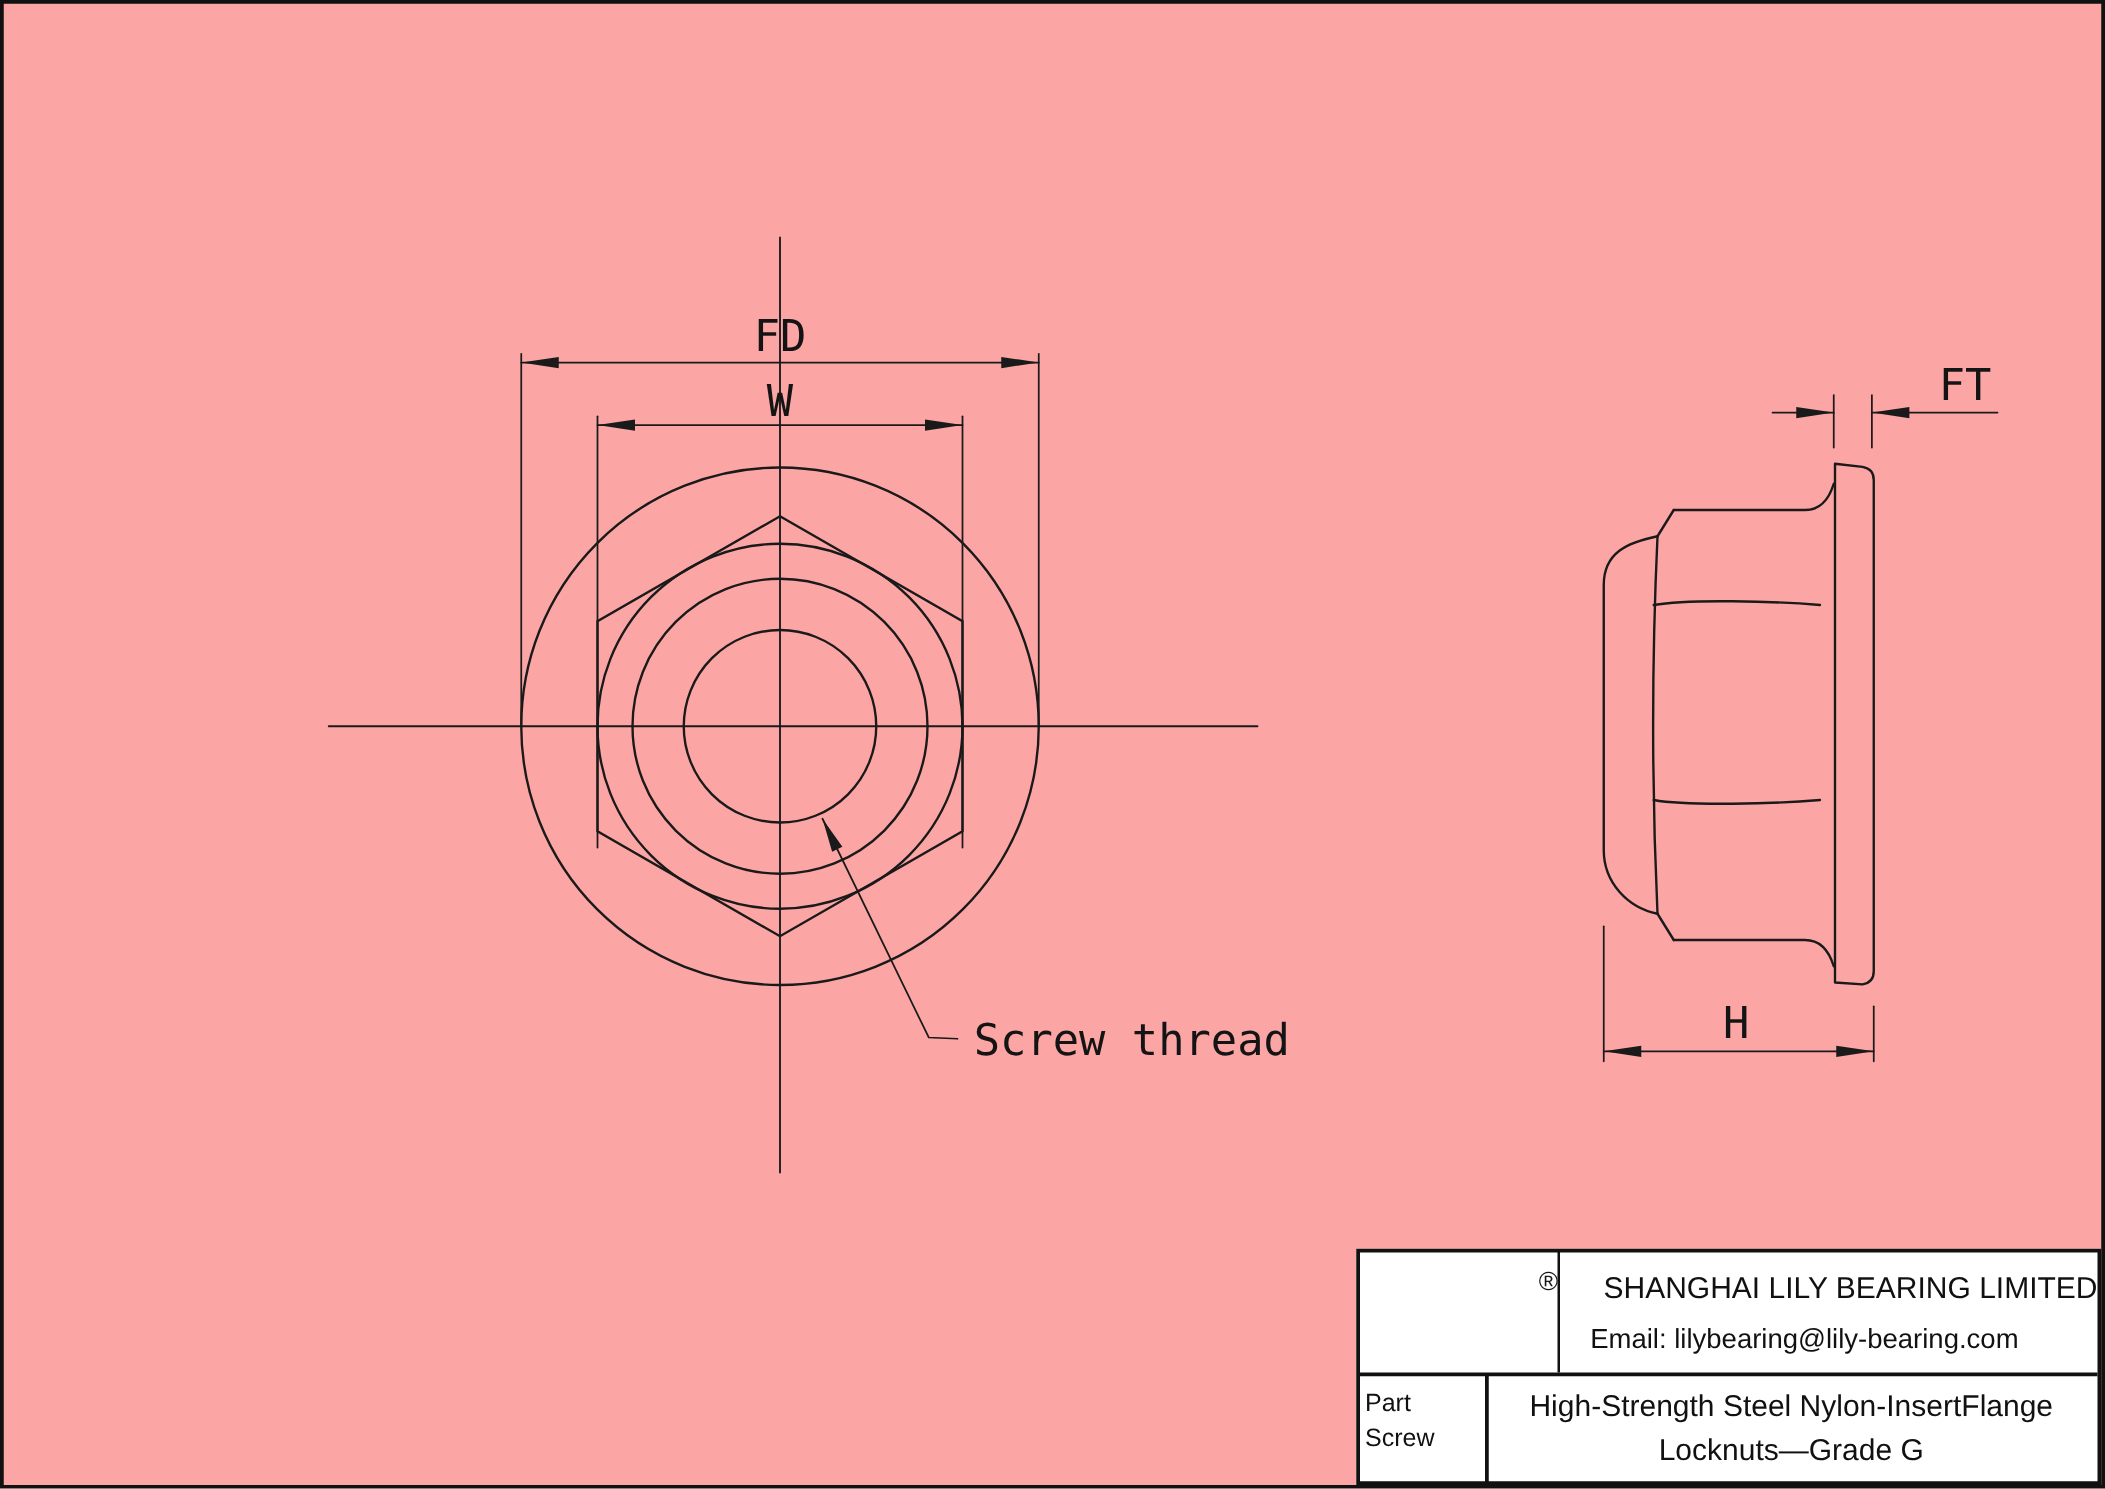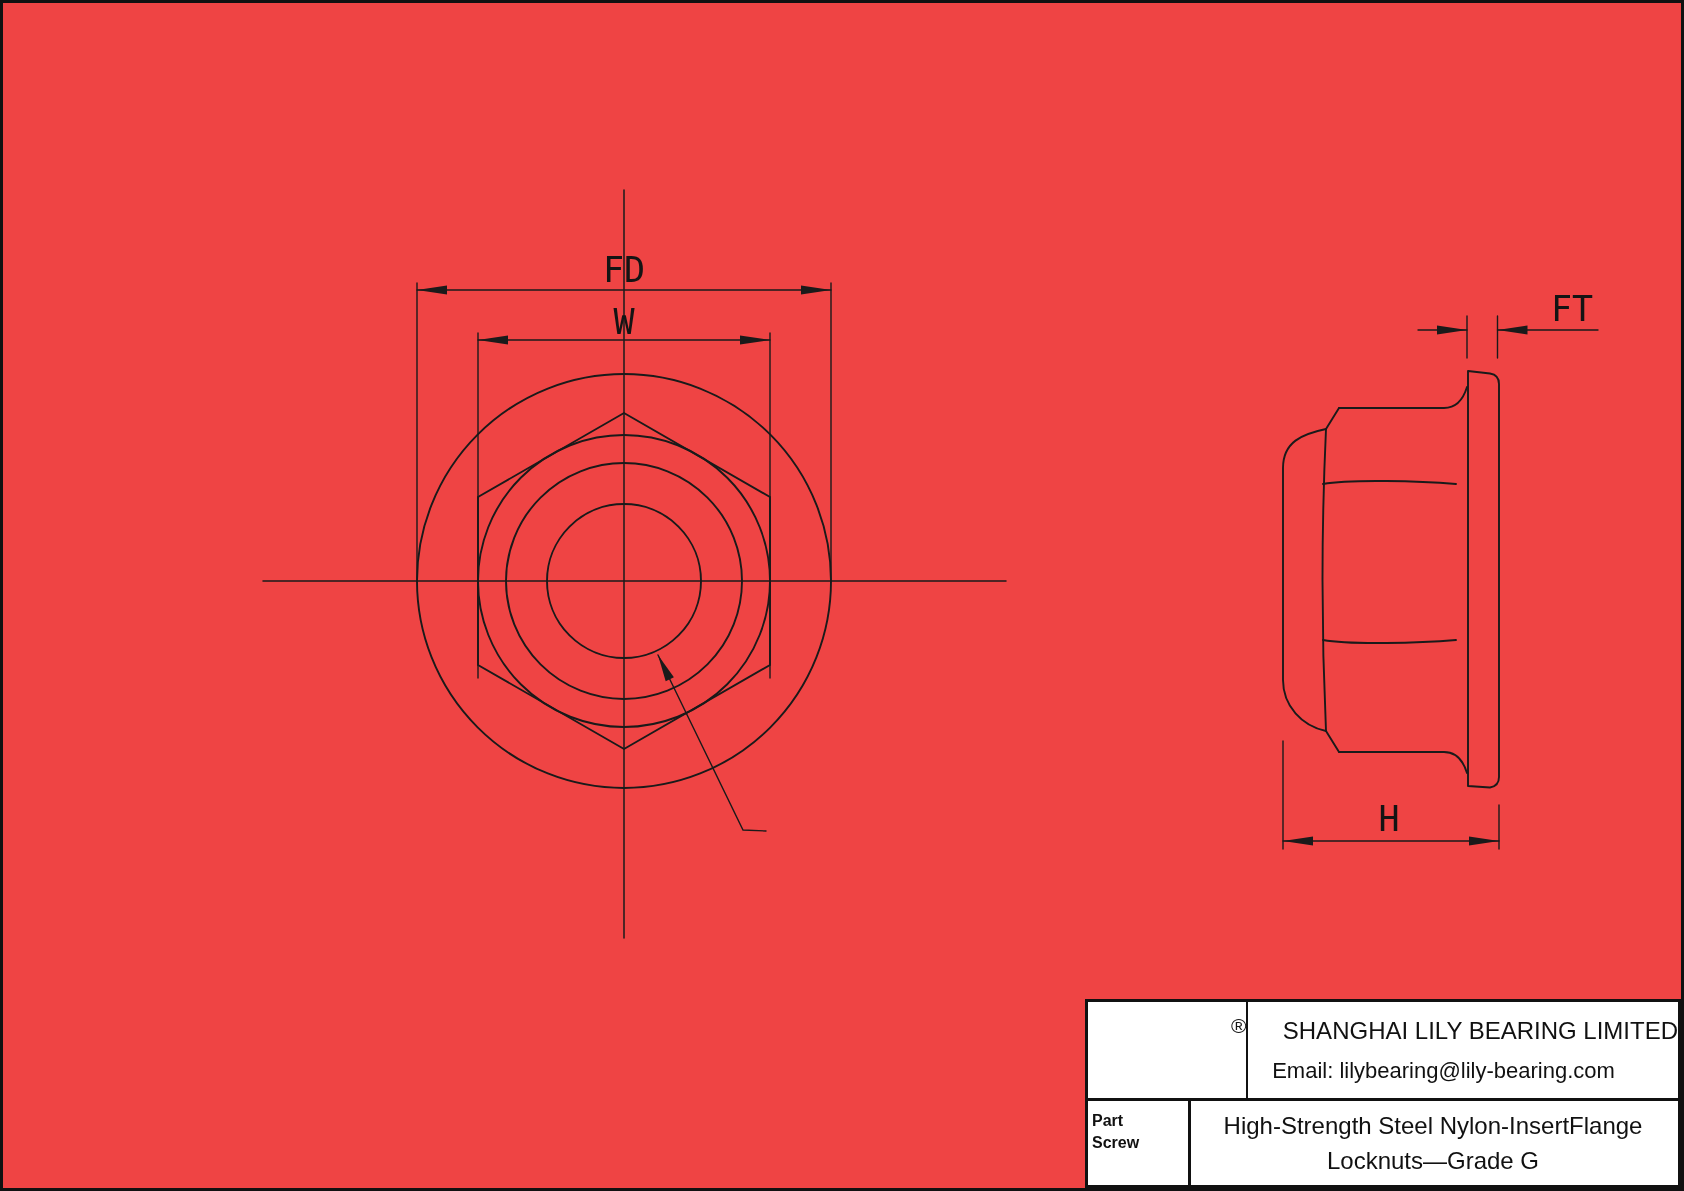--- a/index.html
+++ b/index.html
@@ -1,19 +1,19 @@
 <!DOCTYPE html>
 <html><head>
 <meta charset="utf-8">
 <style>
   html,body{margin:0;padding:0;background:#fff;}
   .sheet{
     position:relative;
     width:1684px;height:1191px;
-    background:#ef4444;
+    background:#fca5a5;
     font-family:"Liberation Sans",sans-serif;
     overflow:hidden;
   }
   .page-border{
     position:absolute;inset:0;
     border:3px solid #111;
     box-sizing:border-box;
     pointer-events:none;
   }
   .drawing-svg{position:absolute;left:0;top:0;}
@@ -62,23 +62,22 @@
     text-align:right;
     font-size:24px;
   }
   .company-email{
     left:1246px;top:1058px;width:395px;
     text-align:center;
     font-size:22px;
   }
   .part-label{
     left:1092px;top:1110px;
-    font-size:16px;
+    font-size:20px;
     line-height:1.38;
-    font-weight:bold;
   }
   .desc{
     left:1188px;width:490px;
     text-align:center;
     font-size:24px;
   }
   .desc-1{top:1112px;}
   .desc-2{top:1147px;}
 </style>
 </head>
@@ -154,20 +153,21 @@
         <polygon points="1283,841 1313,836.5 1313,845.5" fill="#1a1a1a" stroke="none"></polygon>
         <polygon points="1499,841 1469,836.5 1469,845.5" fill="#1a1a1a" stroke="none"></polygon>
       </g>
     </g>
   </svg>
 
   <div class="cad-label centered" style="left:624px;top:253px;">FD</div>
   <div class="cad-label centered" style="left:624px;top:305px;">W</div>
   <div class="cad-label centered" style="left:1572px;top:292px;">FT</div>
   <div class="cad-label centered" style="left:1389px;top:802px;">H</div>
+  <div class="cad-label" style="left:779px;top:816px;">Screw thread</div>
 
   <div class="tb-outer"></div>
   <div class="tb-line tb-v1"></div>
   <div class="tb-line tb-h1"></div>
   <div class="tb-line tb-v2"></div>
 
   <div class="tb-text logo-reg">®</div>
 
   <div class="tb-text company-name">SHANGHAI LILY BEARING LIMITED</div>
   <div class="tb-text company-email">Email: lilybearing@lily-bearing.com</div>

